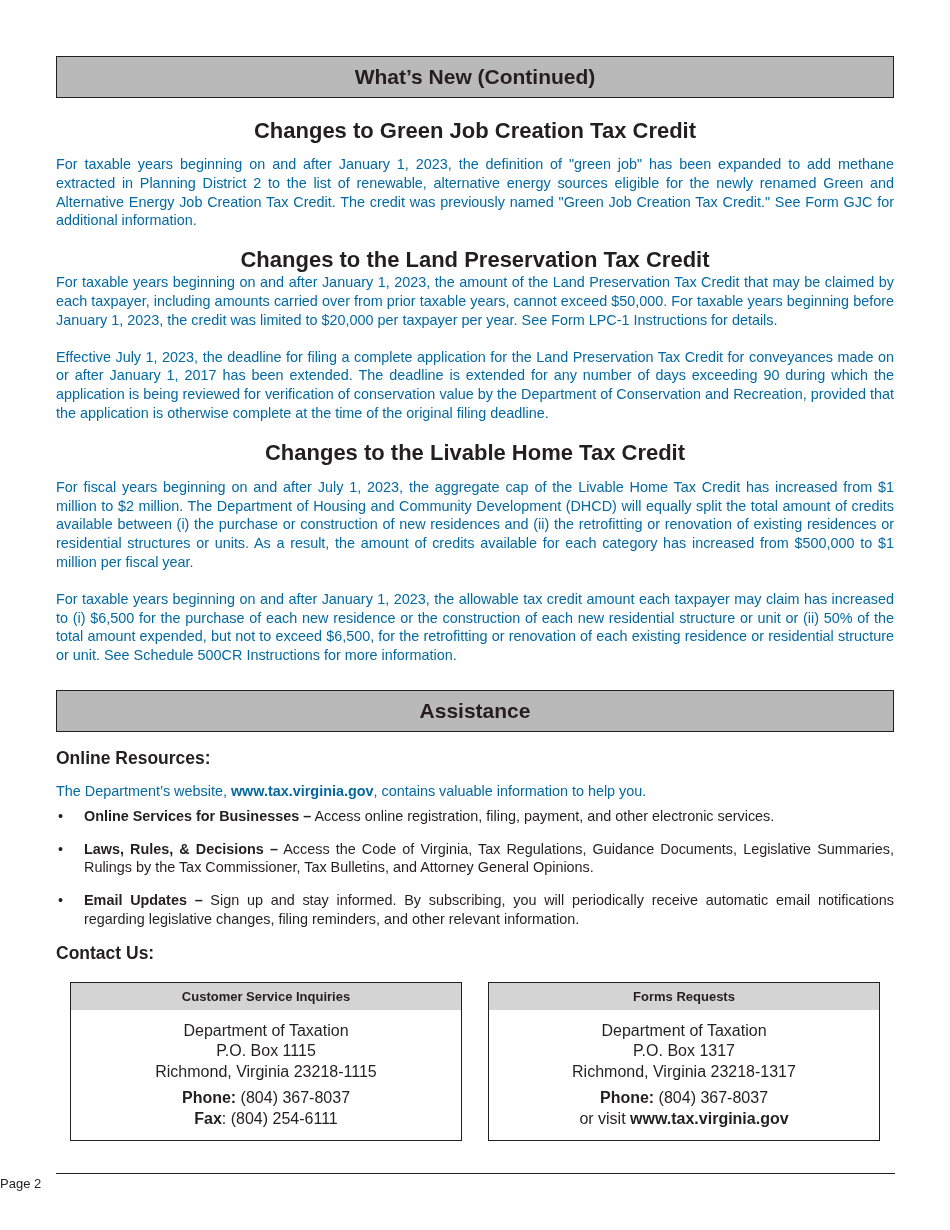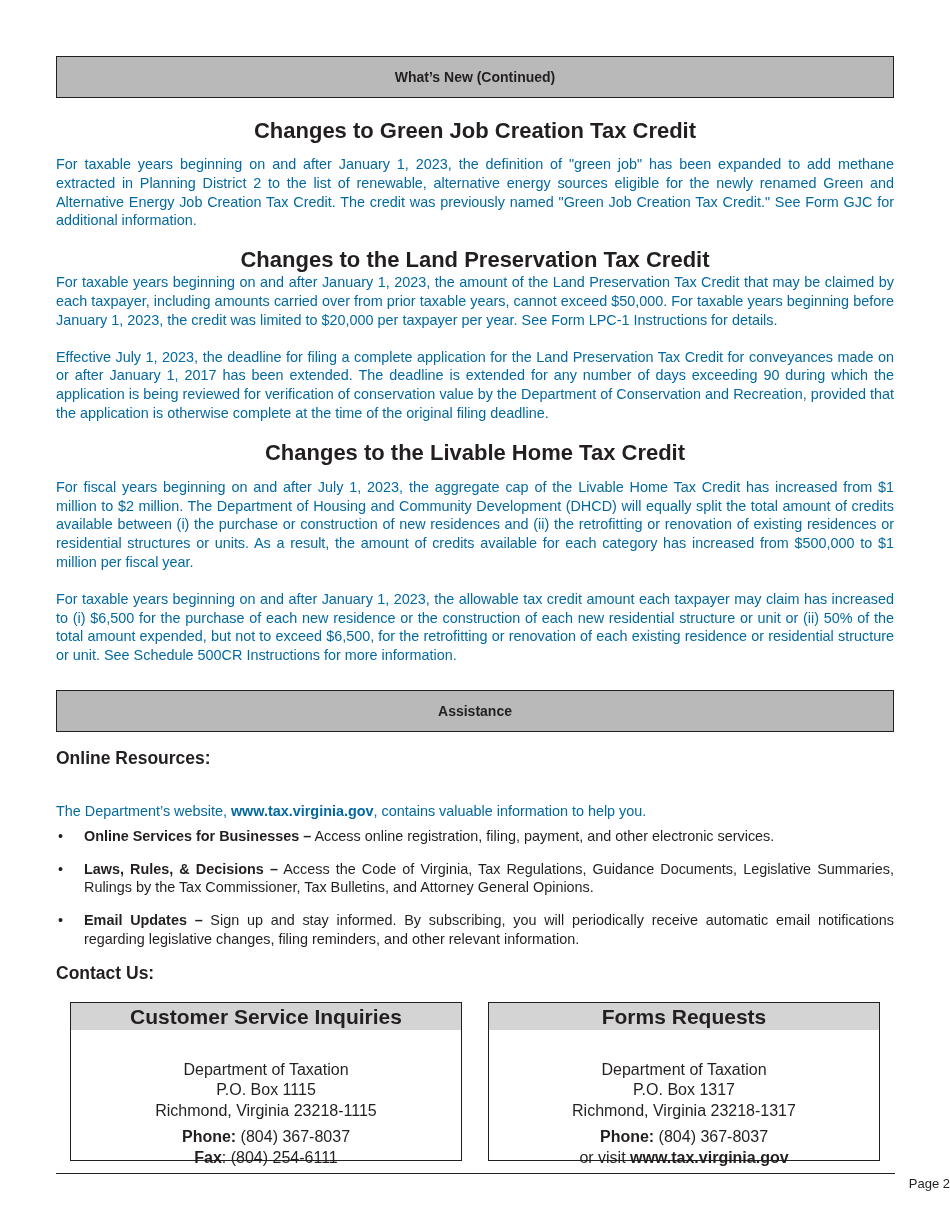--- a/index.html
+++ b/index.html
@@ -4,50 +4,50 @@
 <style>
   html, body { margin: 0; padding: 0; background: #ffffff; }
   body {
     width: 950px; height: 1230px; position: relative; overflow: hidden;
     font-family: "Liberation Sans", sans-serif; color: #231f20;
   }
   .page { position: absolute; left: 56px; top: 56px; width: 838px; }
   .banner {
     background: #b9b9b9; border: 1.5px solid #231f20;
     height: 42px; display: flex; align-items: center; justify-content: center;
-    font-weight: bold; font-size: 14px; color: #231f20;
+    font-weight: bold; font-size: 21px; color: #231f20;
     box-sizing: border-box;
   }
   h3 {
     text-align: center; font-size: 22px; font-weight: bold; margin: 0;
     color: #231f20;
   }
   p {
     margin: 0; font-size: 14.4px; line-height: 18.8px; text-align: justify;
     color: #0369a1;
   }
   .h-green { margin-top: 20px; margin-bottom: 11px; }
   .h-land { margin-top: 17px; }
   .h-live { margin-top: 17px; margin-bottom: 12px; }
   .gap { margin-top: 18px; }
   .banner-assist { margin-top: 25px; text-align: center; }
   h4 { font-size: 17.5px; font-weight: bold; margin: 0; color: #231f20; }
-  .h-online { margin-top: 16px; margin-bottom: 33px; }
+  .h-online { margin-top: 16px; margin-bottom: 13px; }
   ul { list-style: none; margin: 6px 0 0 0; padding: 0; }
   li { position: relative; padding-left: 28px; font-size: 14.4px; line-height: 18.8px; text-align: justify; margin-bottom: 14px; }
   li .bullet { position: absolute; left: 2px; top: 0; }
   b { font-weight: bold; }
   .h-contact { margin-top: 6px; }
   .contacts { display: flex; justify-content: space-between; margin-top: 18px; padding: 0 14px; }
   .cbox { width: 392px; border: 1.3px solid #231f20; box-sizing: border-box; height: 159px; }
-  .cbox-head { background: #d4d4d4; font-weight: bold; font-size: 21px; text-align: center; height: 27px; line-height: 27px; }
-  .cbox-body { text-align: center; font-size: 16px; line-height: 20.5px; padding-top: 11px; margin-top: 19px; }
+  .cbox-head { background: #d4d4d4; font-weight: bold; font-size: 13px; text-align: center; height: 27px; line-height: 27px; }
+  .cbox-body { text-align: center; font-size: 16px; line-height: 20.5px; padding-top: 11px; }
   .cbox-body .phone { margin-top: 6px; }
   .footer-rule { position: absolute; left: 56px; top: 1173px; width: 839px; border-top: 1px solid #231f20; }
-  .page-num { position: absolute; left: 0; width: 950px; top: 1176px; text-align: right; font-size: 13px; color: #231f20; }
+  .page-num { position: absolute; left: 0; width: 950px; top: 1176px; text-align: left; font-size: 13px; color: #231f20; }
 </style>
 </head>
 <body>
 
 <div class="page">
   <div class="banner">
     <span>What’s New (Continued)</span>
   </div>
 
   <h3 class="h-green">Changes to Green Job Creation Tax Credit</h3>

